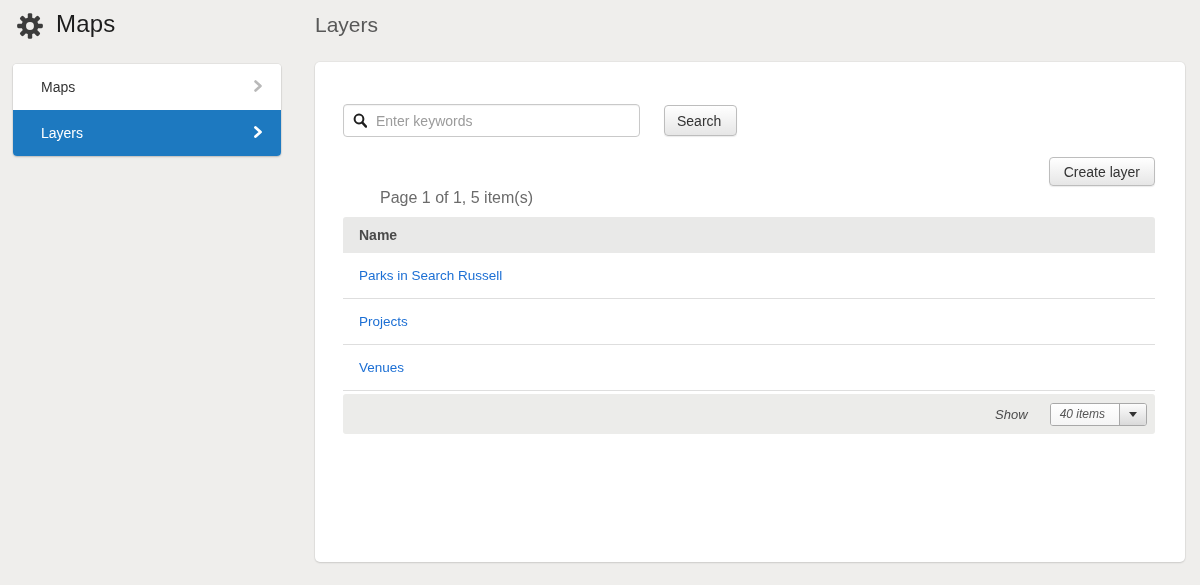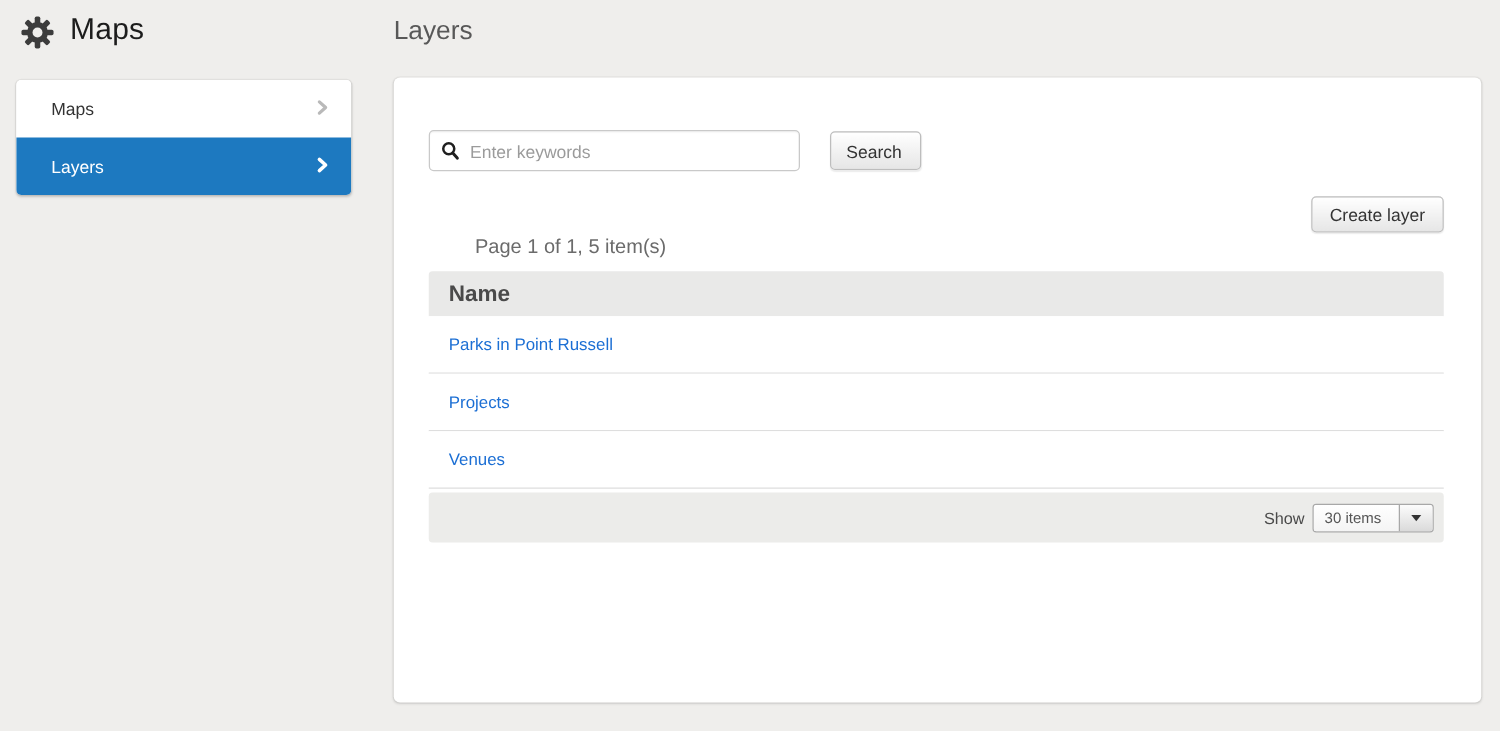--- a/index.html
+++ b/index.html
@@ -77,33 +77,33 @@
     position:absolute; top:127px; left:28px;
     font-size:16px; color:#6b6b6b;margin-left:37px;
   }
 
   
   .table-area { position:absolute; top:155px; left:28px; right:30px; }
   .thead {
     height:36px; background:#e9e9e8;
     border-radius:3px 3px 0 0;
     display:flex; align-items:center; padding:0 16px;
-    font-size:18px; font-weight:bold; color:#4a4a4a;
+    font-size:14px; font-weight:bold; color:#4a4a4a;
   }
   .trow {
     height:46px; display:flex; align-items:center; padding:0 16px;
     border-bottom:1px solid #dedede; background:#fff;
   }
   .trow a {
     color:#1c6fd4; text-decoration:none; font-size:13.5px; cursor:pointer;
   }
   .tfoot {
     margin-top:3px; height:40px; background:#ececea; border-radius:3px;
     display:flex; align-items:center; justify-content:flex-end;
-    padding:0 8px; gap:6px;
+    padding:0 8px; gap:22px;font-style:italic;
   }
   .show-label { font-size:13px; color:#4a4a4a; }
   .pagesize {
     display:inline-flex; align-items:stretch; height:23px;
     border:1px solid #a8a8a8; border-radius:3px; overflow:hidden;
     background:#fff; cursor:pointer;
   }
   .pagesize .val {
     display:flex; align-items:center; padding:0 14px 0 9px;
     font-size:12px; color:#555; background:linear-gradient(#ffffff,#f4f4f4);
@@ -182,36 +182,36 @@
 
   <div class="table-area">
     <div class="thead">
       <span>Name</span>
     </div>
 
     <div id="table-body">
 
 
   <div class="trow">
-    <a>Parks in Point Russell</a>
+    <a>Parks in Search Russell</a>
   </div>
 
   <div class="trow">
     <a>Projects</a>
   </div>
 
   <div class="trow">
     <a>Venues</a>
   </div>
 </div>
 
     <div class="tfoot">
       <span class="show-label">Show</span>
       <span class="pagesize">
-        <span class="val">30 items</span>
+        <span class="val">40 items</span>
         <span class="caret-btn">
           <span class="caret-down"></span>
         </span>
       </span>
     </div>
   </div>
 
 </main>
 
 </body></html>

